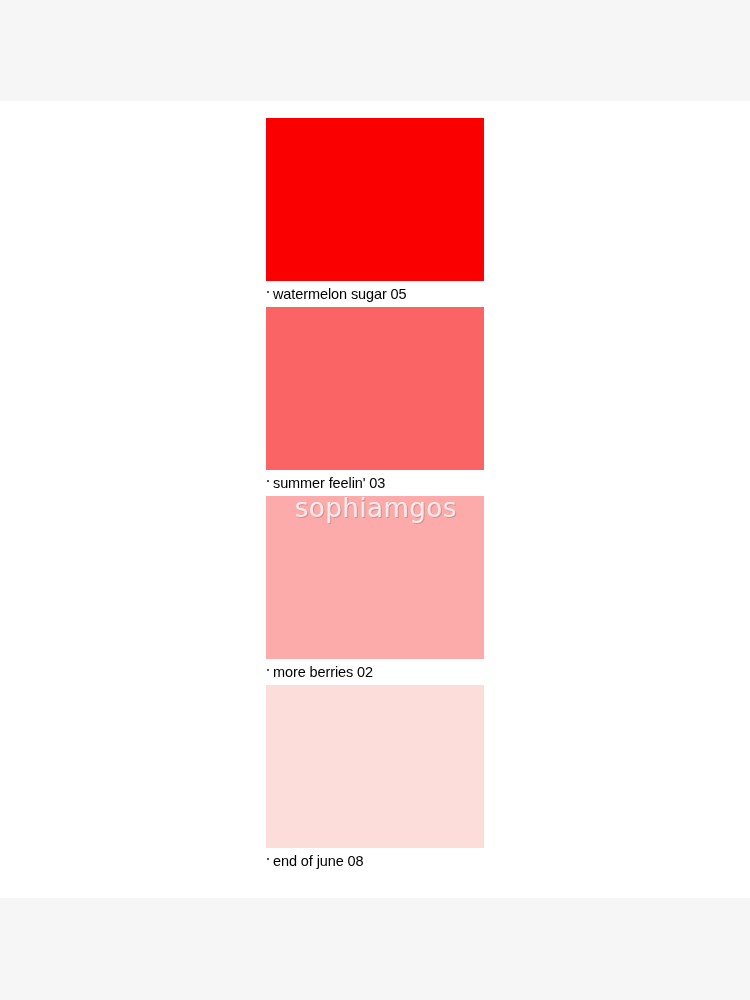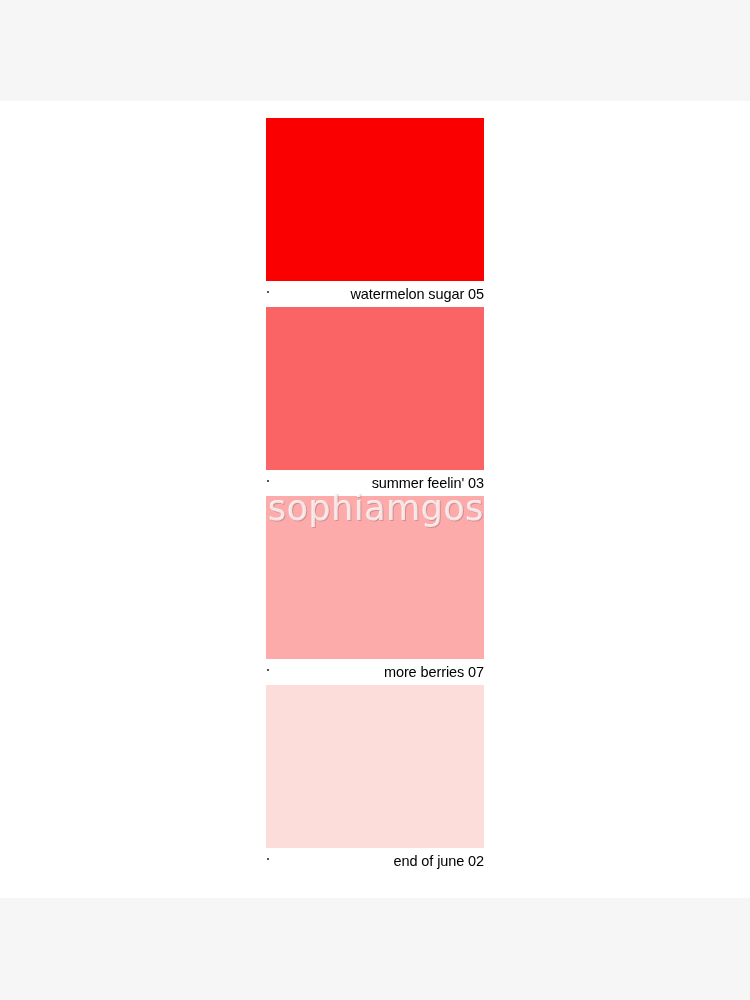--- a/index.html
+++ b/index.html
@@ -56,21 +56,20 @@
     background: #ffffff;
     color: #000000;
     font-family: "Liberation Sans", sans-serif;
     font-size: 14.5px;
     line-height: 26px;
     letter-spacing: -0.1px;
     white-space: nowrap;
     position: relative;
     padding-left: 7px;
     box-sizing: border-box;
-    text-align: right;
   }
   .caption .tick {
     position: absolute;
     left: 1px;
     top: 10px;
     width: 2px;
     height: 2px;
     background: #555;
   }
   .caption .txt {
@@ -89,21 +88,21 @@
     width: 220px;
     height: 42px;
     pointer-events: none;
     z-index: 20;
     display: flex;
     align-items: center;
     justify-content: center;
   }
   #watermark .wm-text {
     font-family: "DejaVu Sans", sans-serif;
-    font-size: 35px;
+    font-size: 26px;
     font-weight: 400;
     letter-spacing: 0.5px;
     color: rgba(255,255,255,0.72);
     text-shadow:
       1px 1px 0 rgba(120,80,80,0.30),
       -0.5px -0.5px 0 rgba(255,255,255,0.35);
     white-space: nowrap;
     line-height: 1;
   }
 </style>
@@ -131,29 +130,29 @@
       <div class="caption">
         <span class="tick"></span>
         <span class="txt">summer feelin' 03</span>
       </div>
     </div>
 
     <div class="swatch-group">
       <div class="swatch" style="background-color: rgb(252, 170, 170); height: 163px;"></div>
       <div class="caption">
         <span class="tick"></span>
-        <span class="txt">more berries 07</span>
+        <span class="txt">more berries 02</span>
       </div>
     </div>
 
     <div class="swatch-group">
       <div class="swatch" style="background-color: rgb(253, 221, 217); height: 163px;"></div>
       <div class="caption">
         <span class="tick"></span>
-        <span class="txt">end of june 02</span>
+        <span class="txt">end of june 08</span>
       </div>
     </div>
   </div>
 
   <div id="watermark">
     <span class="wm-text">sophiamgos</span>
   </div>
 
 </div>
 

